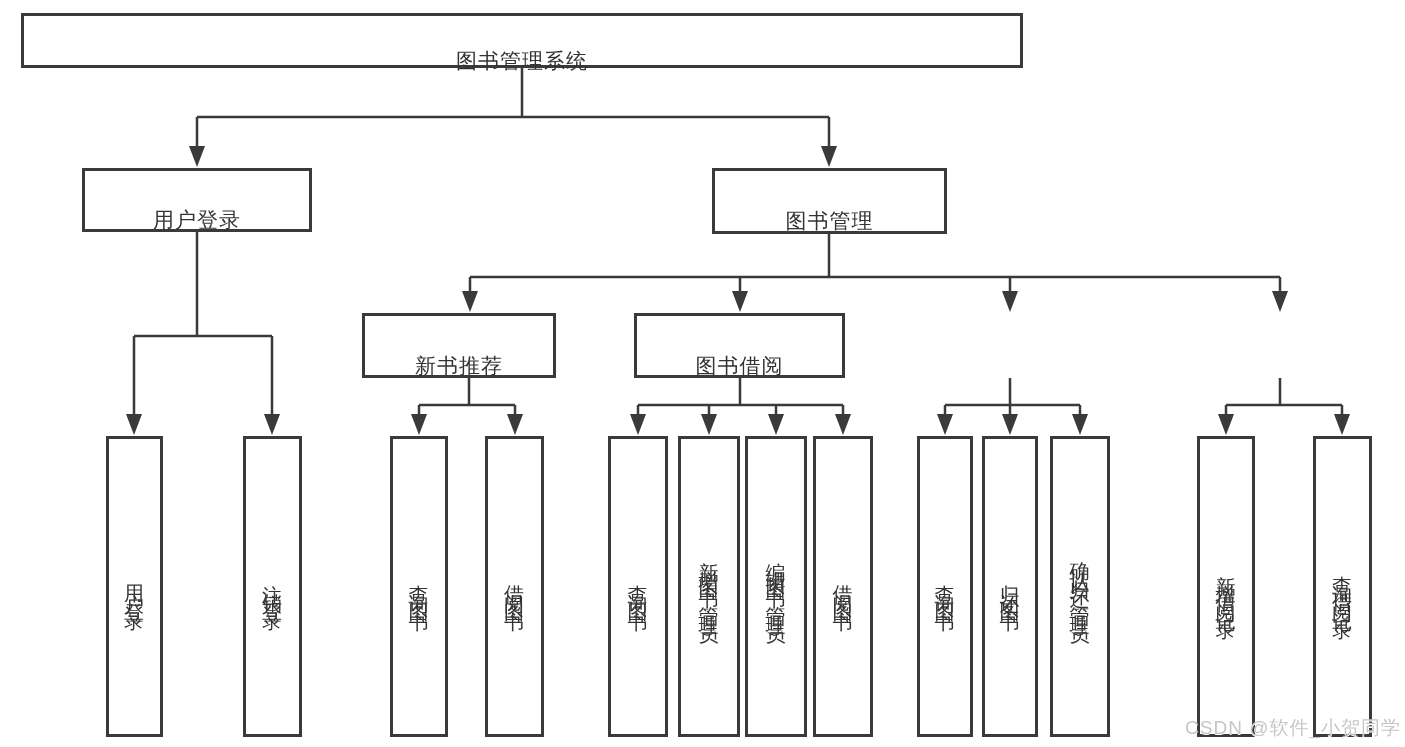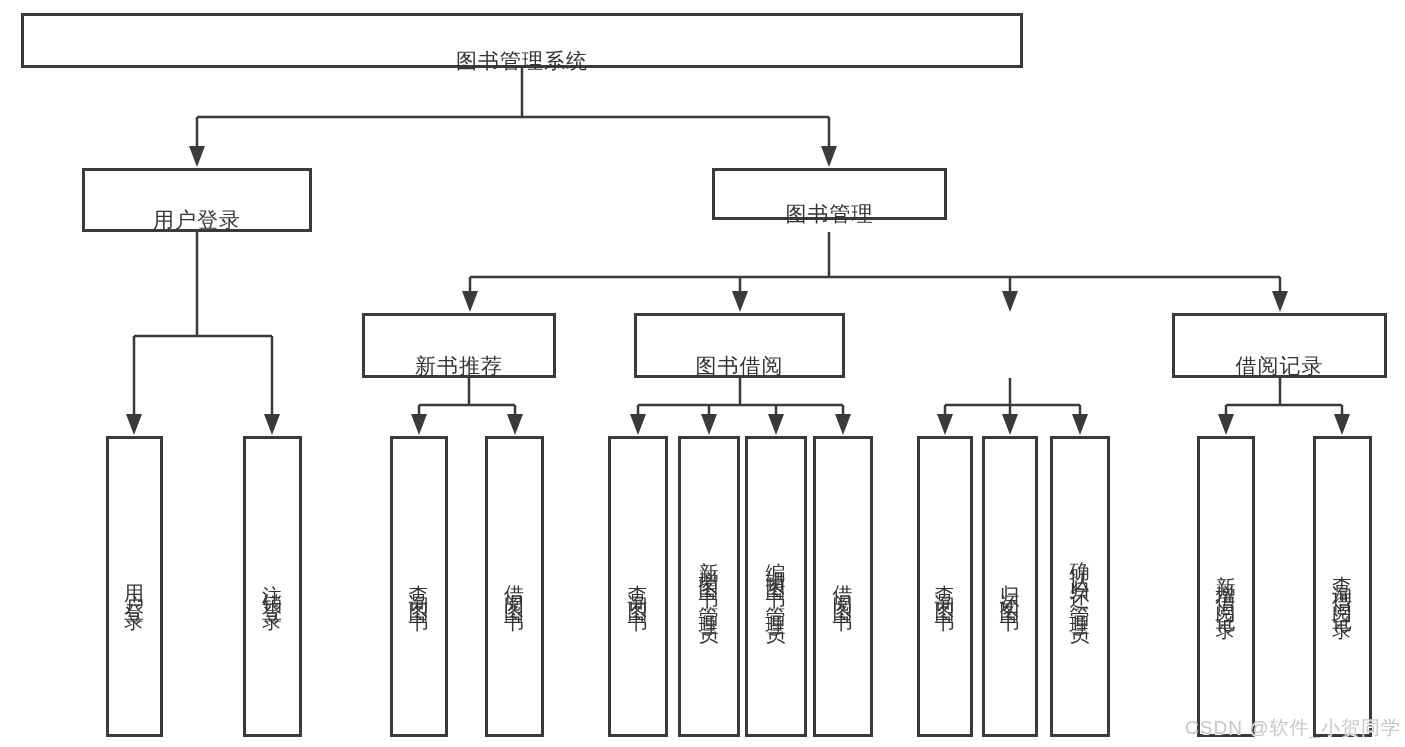--- a/index.html
+++ b/index.html
@@ -100,32 +100,29 @@
     </g>
   </svg>
 
   <div class="box" style="left:21px;top:13px;width:1002px;height:55px">
     <span class="hlabel">图书管理系统</span>
   </div>
 
   <div class="box" style="left:82px;top:168px;width:230px;height:64px">
     <span class="hlabel">用户登录</span>
   </div>
-  <div class="box" style="left:712px;top:168px;width:235px;height:52px">
+  <div class="box" style="left:712px;top:168px;width:235px;height:66px">
     <span class="hlabel">图书管理</span>
   </div>
 
   <div class="box" style="left:362px;top:313px;width:194px;height:65px">
     <span class="hlabel">新书推荐</span>
   </div>
   <div class="box" style="left:634px;top:313px;width:211px;height:65px">
     <span class="hlabel">图书借阅</span>
-  </div>
-  <div class="box" style="left:1172px;top:313px;width:215px;height:65px">
-    <span class="hlabel">借阅记录</span>
   </div>
 
   <div class="box leaf" style="left:106px;width:57px">
     <span class="vlabel">用户登录</span>
   </div>
   <div class="box leaf" style="left:243px;width:59px">
     <span class="vlabel">注销登录</span>
   </div>
 
   <div class="box leaf" style="left:390px;width:58px">

